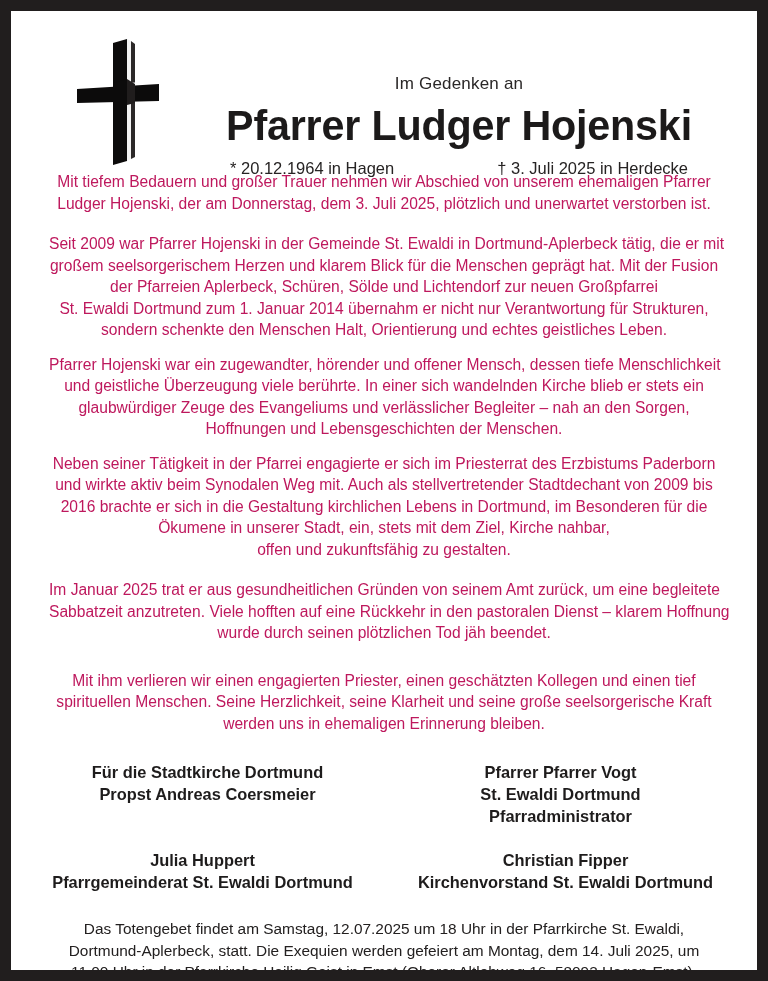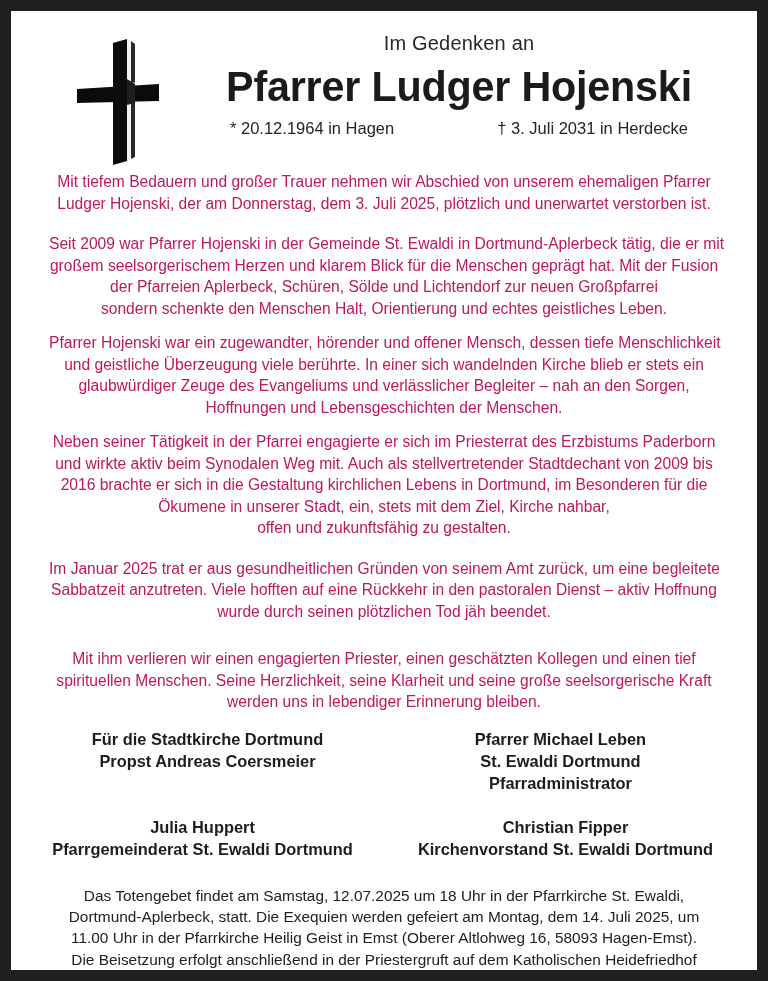--- a/index.html
+++ b/index.html
@@ -48,25 +48,26 @@
   .cross-wrap svg { display: block; }
 
   .header-text {
     position: absolute;
     left: 150px;
     right: 0;
     top: 10px;
     text-align: center;
   }
   .memoriam {
-    font-size: 20px;
+    font-size: 17px;
     color: #2a2727;
     letter-spacing: .2px;
     line-height: 1.2;
     font-weight: 400;
+    margin-top: 43px;
   }
   .deceased-name {
     font-size: 43px;
     font-weight: 700;
     color: #1c1a1a;
     letter-spacing: -0.2px;
     line-height: 1.12;
     margin-top: 7px;
     transform: scaleX(0.96);
     transform-origin: center;
@@ -94,21 +95,21 @@
   .para:last-child { margin-bottom: 0; }
   .para .ln { display: block; white-space: nowrap; }
 
   .gap-sm { height: 6px; }
   .gap-md { height: 13px; }
 
   
   .sig-grid {
     display: flex;
     width: 100%;
-    margin-top: 16px;
+    margin-top: 28px;
   }
   .sig-col {
     flex: 1 1 50%;
     text-align: center;
     font-weight: 700;
     font-size: 16.4px;
     line-height: 1.34;
     color: #1e1c1c;
   }
   .sig-col .ln { display: block; white-space: nowrap; }
@@ -150,38 +151,39 @@
           <polygon points="50,44 64,40 64,66 50,66" fill="#0c0b0b"></polygon>
           <polygon points="64,40 72,45 72,64 64,66" fill="#201d1d"></polygon>
         </svg>
       </div>
 
       <div class="header-text">
         <div class="memoriam">Im Gedenken an</div>
         <div class="deceased-name">Pfarrer Ludger Hojenski</div>
         <div class="dates-row">
           <span>* 20.12.1964 in Hagen</span>
-          <span>† 3. Juli 2031 in Herdecke</span>
+          <span>† 3. Juli 2025 in Herdecke</span>
         </div>
       </div>
     </div>
 
     <div class="body-block">
 
       <p class="para">
         <span class="ln">Mit tiefem Bedauern und großer Trauer nehmen wir Abschied von unserem ehemaligen Pfarrer</span>
         <span class="ln">Ludger Hojenski, der am Donnerstag, dem 3. Juli 2025, plötzlich und unerwartet verstorben ist.</span>
       </p>
 
       <div class="gap-sm"></div>
 
       <p class="para">
         <span class="ln">Seit 2009 war Pfarrer Hojenski in der Gemeinde St. Ewaldi in Dortmund-Aplerbeck tätig, die er mit</span>
         <span class="ln">großem seelsorgerischem Herzen und klarem Blick für die Menschen geprägt hat. Mit der Fusion</span>
         <span class="ln">der Pfarreien Aplerbeck, Schüren, Sölde und Lichtendorf zur neuen Großpfarrei</span>
+        <span class="ln">St. Ewaldi Dortmund zum 1. Januar 2014 übernahm er nicht nur Verantwortung für Strukturen,</span>
         <span class="ln">sondern schenkte den Menschen Halt, Orientierung und echtes geistliches Leben.</span>
       </p>
 
       <p class="para">
         <span class="ln">Pfarrer Hojenski war ein zugewandter, hörender und offener Mensch, dessen tiefe Menschlichkeit</span>
         <span class="ln">und geistliche Überzeugung viele berührte. In einer sich wandelnden Kirche blieb er stets ein</span>
         <span class="ln">glaubwürdiger Zeuge des Evangeliums und verlässlicher Begleiter – nah an den Sorgen,</span>
         <span class="ln">Hoffnungen und Lebensgeschichten der Menschen.</span>
       </p>
 
@@ -190,40 +192,40 @@
         <span class="ln">und wirkte aktiv beim Synodalen Weg mit. Auch als stellvertretender Stadtdechant von 2009 bis</span>
         <span class="ln">2016 brachte er sich in die Gestaltung kirchlichen Lebens in Dortmund, im Besonderen für die</span>
         <span class="ln">Ökumene in unserer Stadt, ein, stets mit dem Ziel, Kirche nahbar,</span>
         <span class="ln">offen und zukunftsfähig zu gestalten.</span>
       </p>
 
       <div class="gap-sm"></div>
 
       <p class="para">
         <span class="ln">Im Januar 2025 trat er aus gesundheitlichen Gründen von seinem Amt zurück, um eine begleitete</span>
-        <span class="ln">Sabbatzeit anzutreten. Viele hofften auf eine Rückkehr in den pastoralen Dienst – aktiv Hoffnung</span>
+        <span class="ln">Sabbatzeit anzutreten. Viele hofften auf eine Rückkehr in den pastoralen Dienst – klarem Hoffnung</span>
         <span class="ln">wurde durch seinen plötzlichen Tod jäh beendet.</span>
       </p>
 
       <div class="gap-md"></div>
 
       <p class="para">
         <span class="ln">Mit ihm verlieren wir einen engagierten Priester, einen geschätzten Kollegen und einen tief</span>
         <span class="ln">spirituellen Menschen. Seine Herzlichkeit, seine Klarheit und seine große seelsorgerische Kraft</span>
-        <span class="ln">werden uns in lebendiger Erinnerung bleiben.</span>
+        <span class="ln">werden uns in ehemaligen Erinnerung bleiben.</span>
       </p>
     </div>
 
     <div class="sig-grid row1">
       <div class="sig-col">
         <span class="ln">Für die Stadtkirche Dortmund</span>
         <span class="ln">Propst Andreas Coersmeier</span>
       </div>
       <div class="sig-col">
-        <span class="ln">Pfarrer Michael Leben</span>
+        <span class="ln">Pfarrer Pfarrer Vogt</span>
         <span class="ln">St. Ewaldi Dortmund</span>
         <span class="ln">Pfarradministrator</span>
       </div>
     </div>
 
     <div class="sig-grid row2">
       <div class="sig-col">
         <span class="ln">Julia Huppert</span>
         <span class="ln">Pfarrgemeinderat St. Ewaldi Dortmund</span>
       </div>

